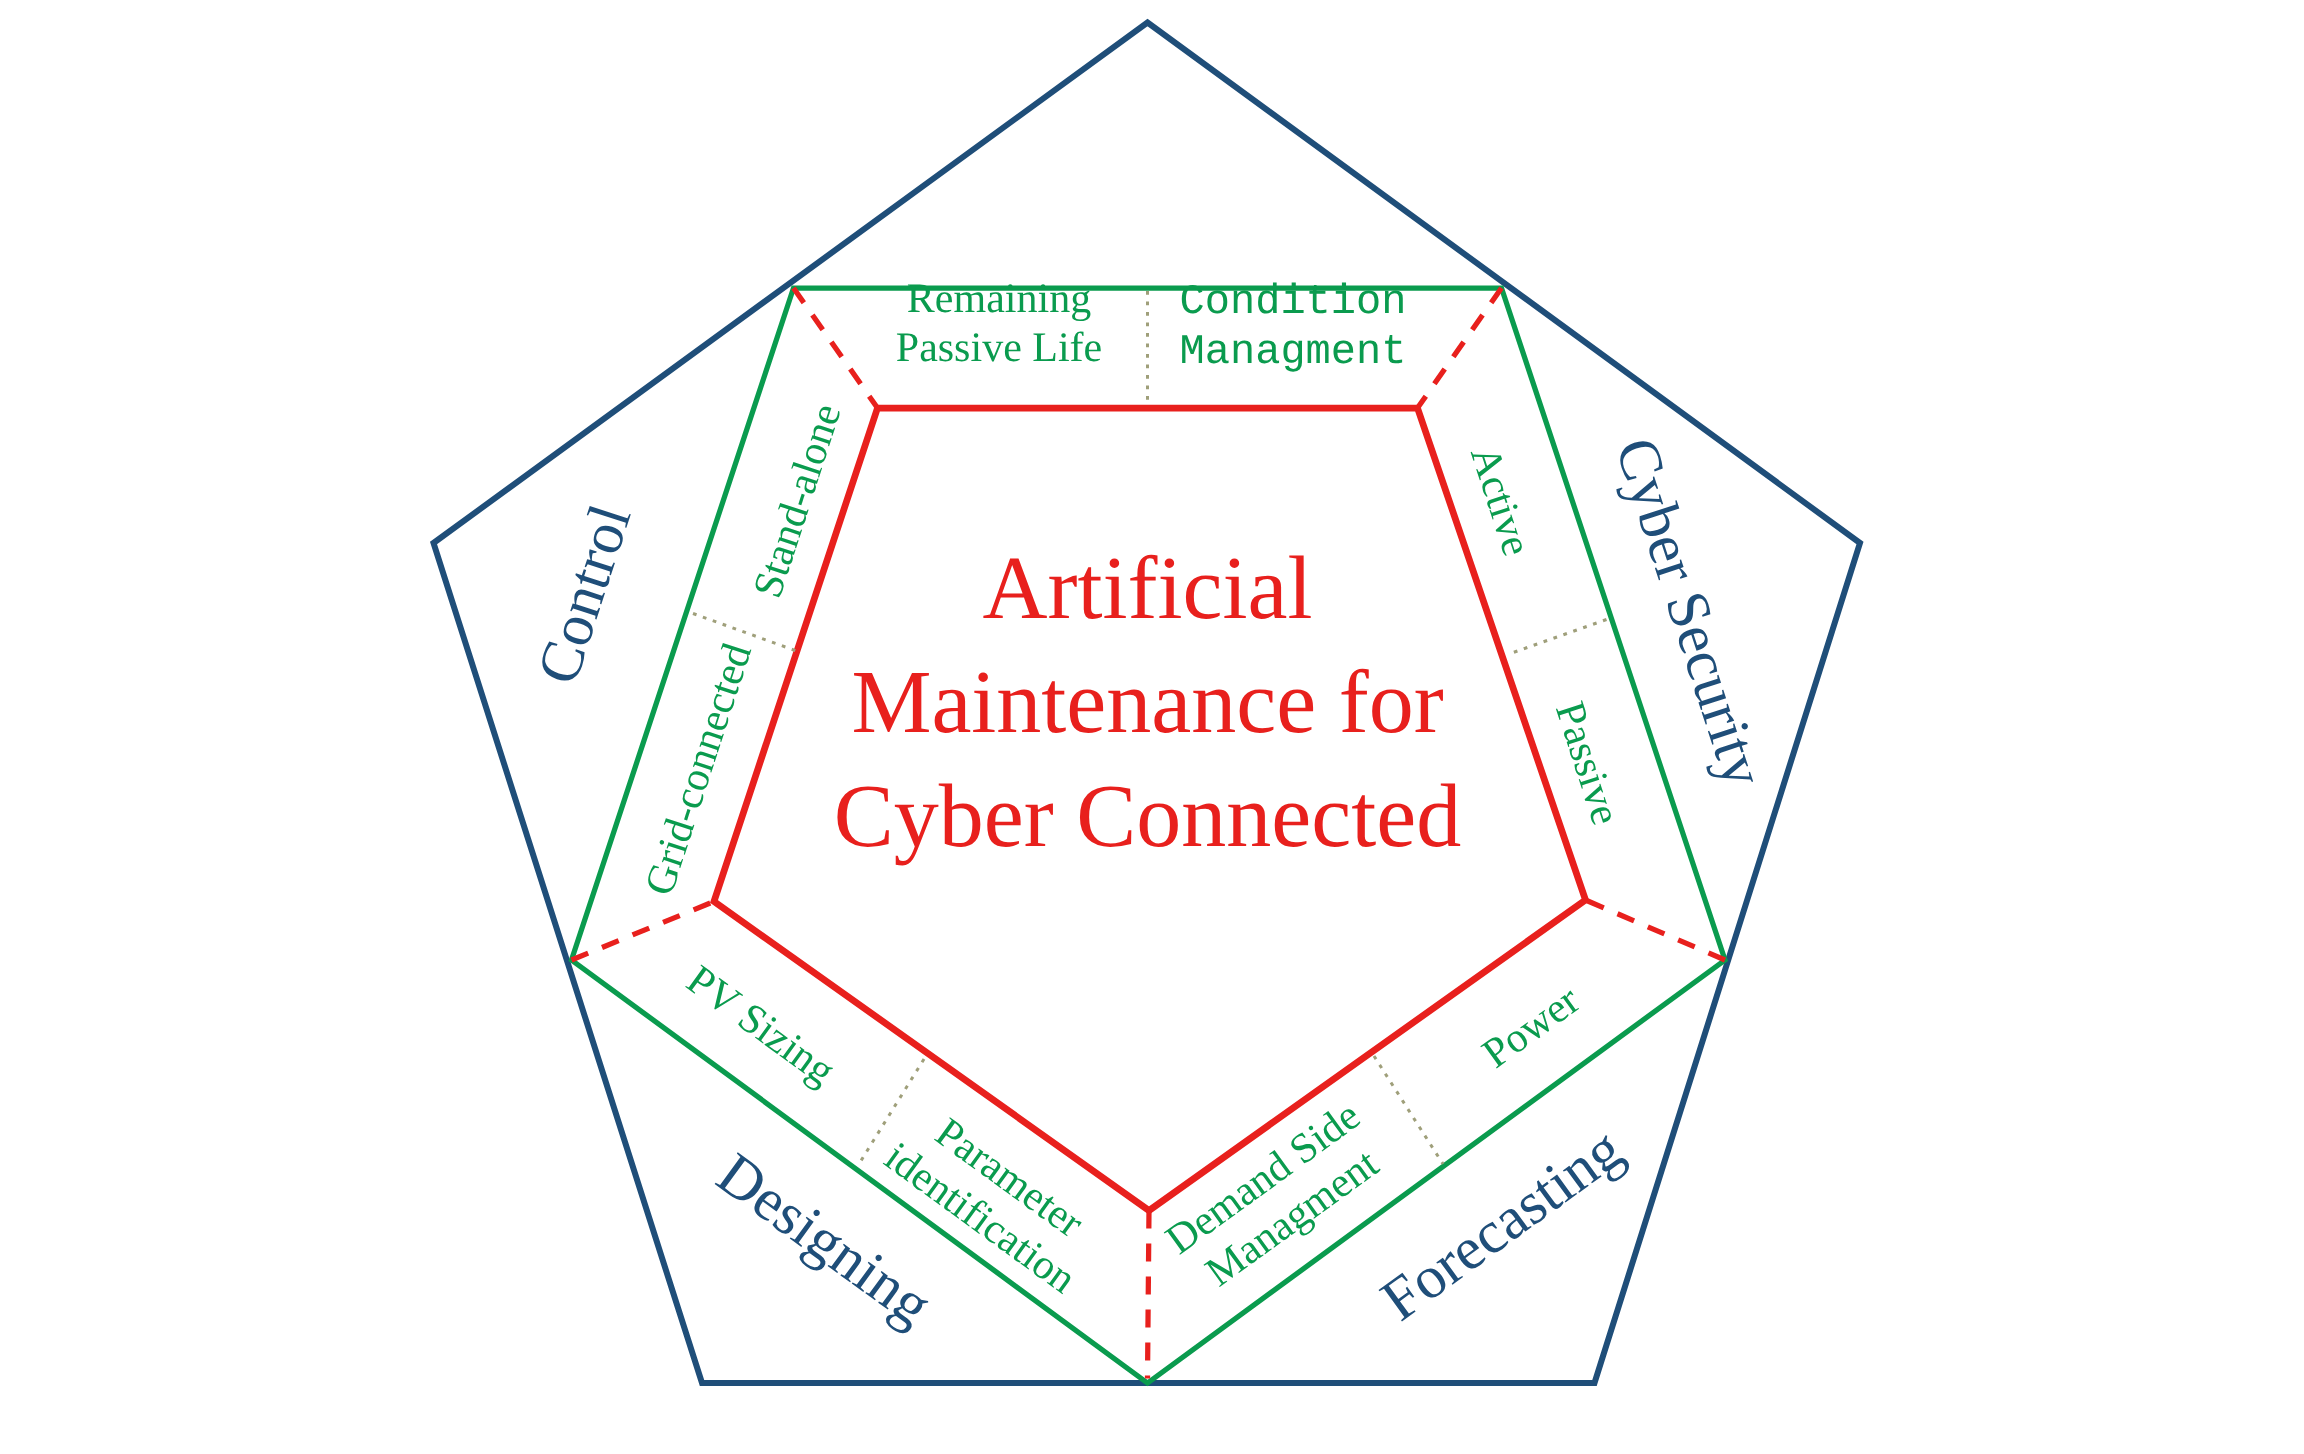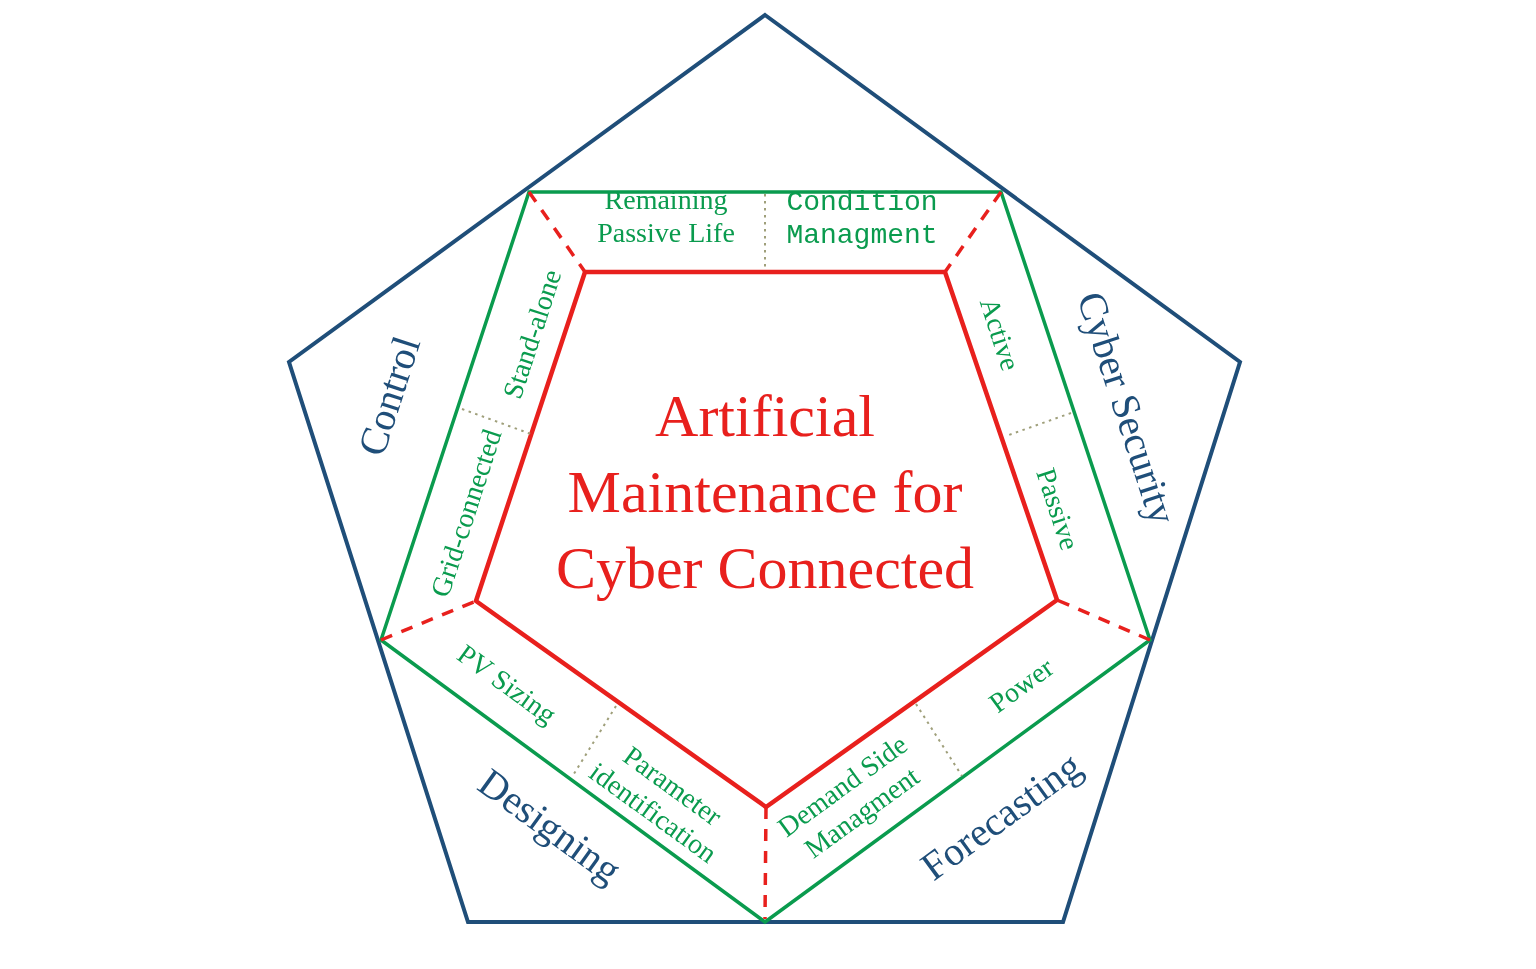--- a/index.html
+++ b/index.html
@@ -43,21 +43,21 @@
     <line x1="766" y1="807" x2="765" y2="919" stroke-width="3.5" stroke-dasharray="12 10" stroke="#e8201d"></line>
     <line x1="381" y1="640" x2="476" y2="601" stroke-width="3.5" stroke-dasharray="12 10" stroke="#e8201d"></line>
 
     <line x1="765" y1="194" x2="765" y2="269" stroke-width="2" stroke-dasharray="2.5 4.5" stroke="#9f9f7a"></line>
     <line x1="1071" y1="413" x2="1006" y2="436" stroke-width="2" stroke-dasharray="2.5 4.5" stroke="#9f9f7a"></line>
     <line x1="462" y1="409" x2="531" y2="434" stroke-width="2" stroke-dasharray="2.5 4.5" stroke="#9f9f7a"></line>
     <line x1="916" y1="704" x2="962" y2="776" stroke-width="2" stroke-dasharray="2.5 4.5" stroke="#9f9f7a"></line>
     <line x1="616" y1="706" x2="572" y2="777" stroke-width="2" stroke-dasharray="2.5 4.5" stroke="#9f9f7a"></line>
   </svg>
 
-  <div class="lbl title-lbl" style="left:765px;top:468px;margin-top:24px;">
+  <div class="lbl title-lbl" style="left:765px;top:468px;">
     <div>Artificial</div>
     <div>Maintenance for</div>
     <div>Cyber Connected</div>
   </div>
 
   <div class="lbl outer-lbl" style="left:1127px;top:408px;--r:72deg;">Cyber Security</div>
   <div class="lbl outer-lbl" style="left:1001px;top:816px;--r:-36deg;">Forecasting</div>
   <div class="lbl outer-lbl" style="left:550px;top:826px;--r:36deg;">Designing</div>
   <div class="lbl outer-lbl" style="left:389px;top:396px;--r:-72deg;">Control</div>
 

